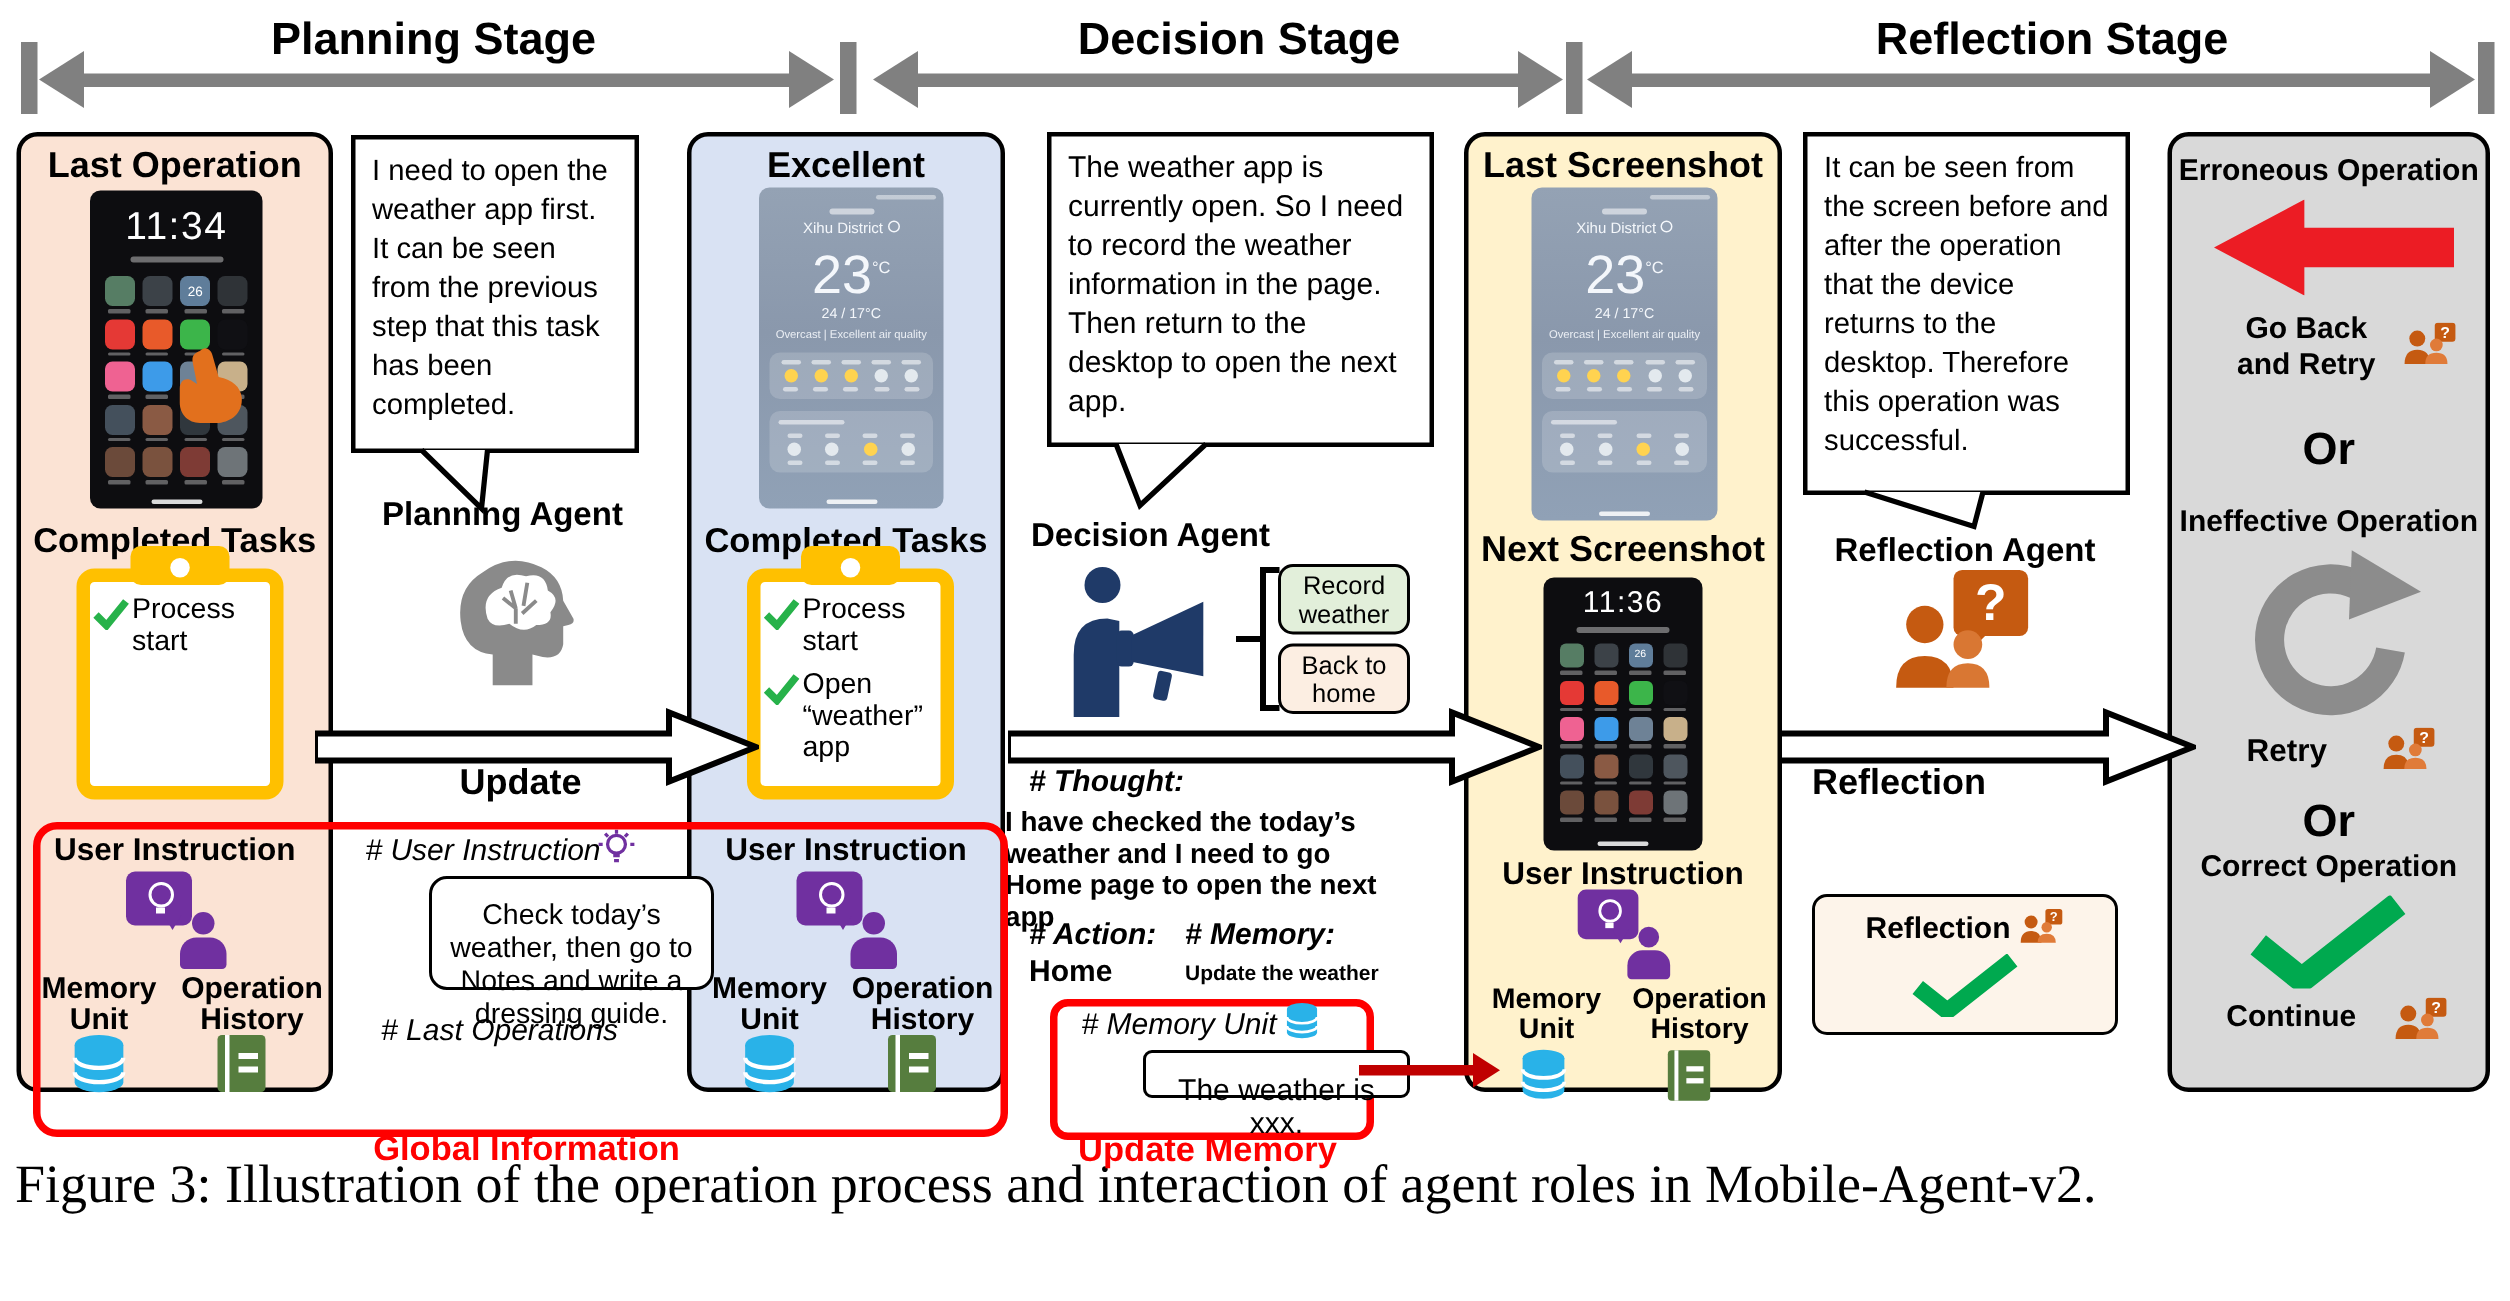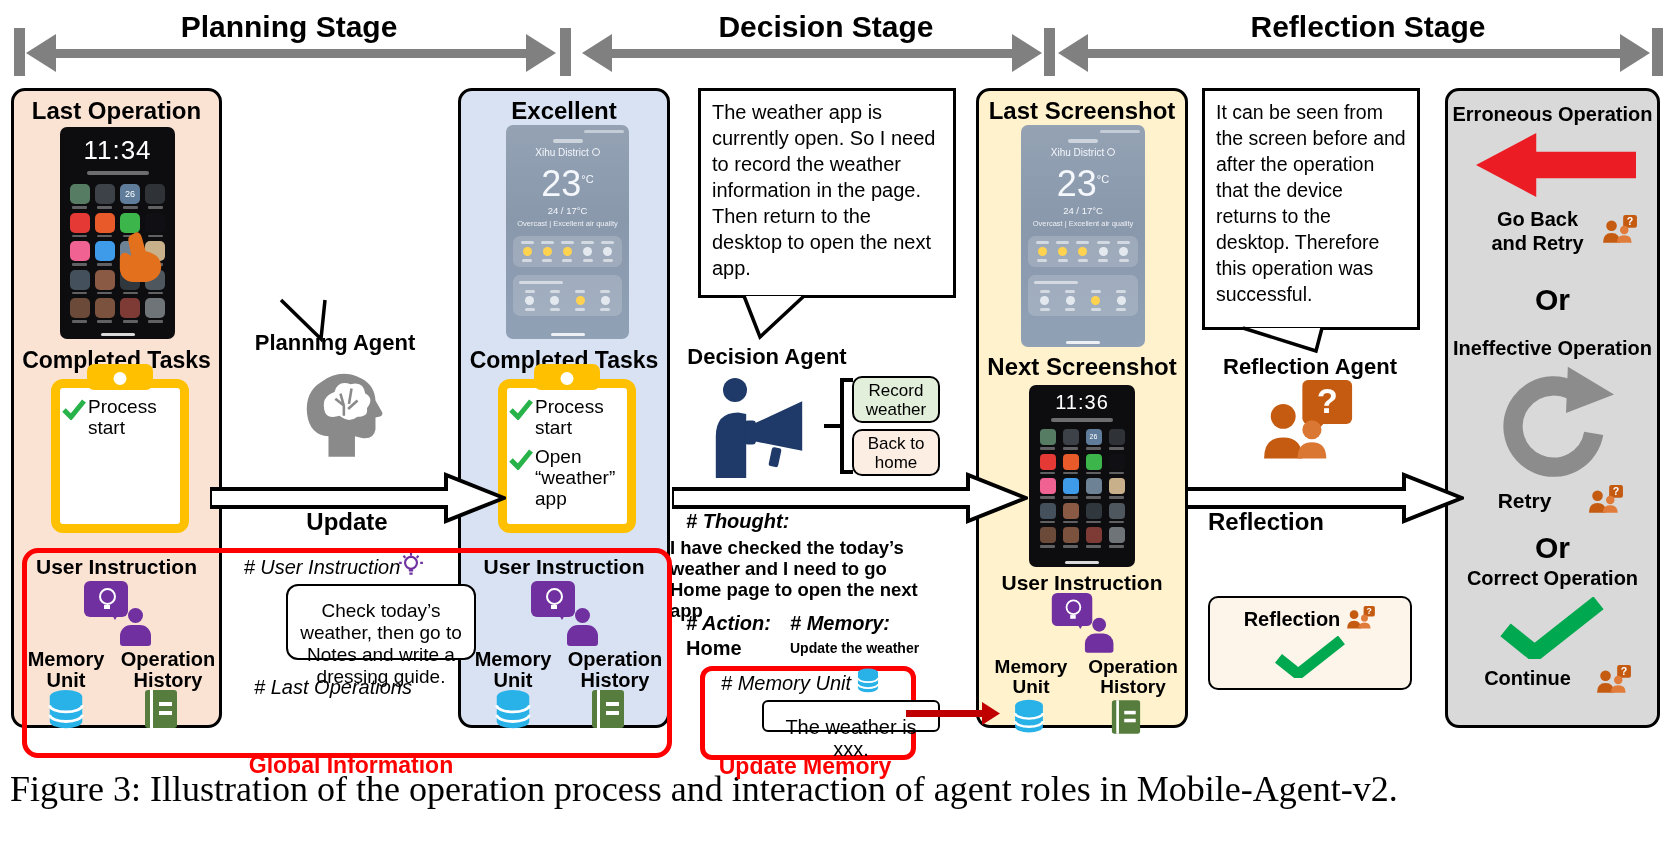--- a/index.html
+++ b/index.html
@@ -572,20 +572,21 @@
     <svg style="position:absolute;left:148px;top:574px;" width="36" height="32" viewBox="0 0 34 30">
       <rect x="20" y="0" width="13" height="12" rx="2" fill="#c55a11"></rect>
         <text x="26.5" y="9.5" font-size="10" font-weight="bold" fill="#fff" text-anchor="middle" font-family="Liberation Sans, sans-serif">?</text>
       <circle cx="9" cy="10" r="5" fill="#c55a11"></circle>
         <path d="M1 26 q0-9 8-9 q8 0 8 9 Z" fill="#c55a11"></path>
       <circle cx="21" cy="14" r="4" fill="#e07b39"></circle>
         <path d="M14 26 q0-7 7-7 q7 0 7 7 Z" fill="#e07b39"></path>
     </svg>
   </div>
 
+  <div class="bubble" style="left:234px;top:90px;width:192px;height:212px;">I need to open the weather app first. It can be seen from the previous step that this task has been completed.</div>
   <svg class="tail" style="left:276px;top:297px;" width="60" height="46" viewBox="0 0 60 46">
     <path d="M5,3 L45,42 L49,3" fill="#fff" stroke="#000" stroke-width="3.5"></path>
   </svg>
   <div class="abs" style="left:240px;top:330px;width:190px;text-align:center;font-size:22px;font-weight:bold;">Planning Agent</div>
   <svg class="abs" style="left:296px;top:358px;" width="94" height="102" viewBox="0 0 110 112">
     <path d="M38 112 L38 88 Q16 86 13 62 Q10 36 30 24 Q52 8 76 20 Q92 28 93 46 L101 60 Q102 64 97 65 L93 66 L93 80 Q91 92 77 90 L69 88 L69 112 Z" fill="#8a8a8a"></path>
     <path d="M34 60 Q28 42 45 36 Q49 22 64 27 Q79 23 81 38 Q92 44 83 55 Q85 65 72 65 Q62 73 51 64 Q38 68 34 60 Z" fill="#fff"></path>
     <path d="M52 38 L56 52 M65 32 L62 50 M72 46 L61 56 M46 44 L56 52 M56 52 L56 64" stroke="#8a8a8a" stroke-width="3" fill="none"></path>
   </svg>
   <svg class="flow-arrow" style="left:210px;top:472px;" width="296" height="52" viewBox="0 0 296 52">

